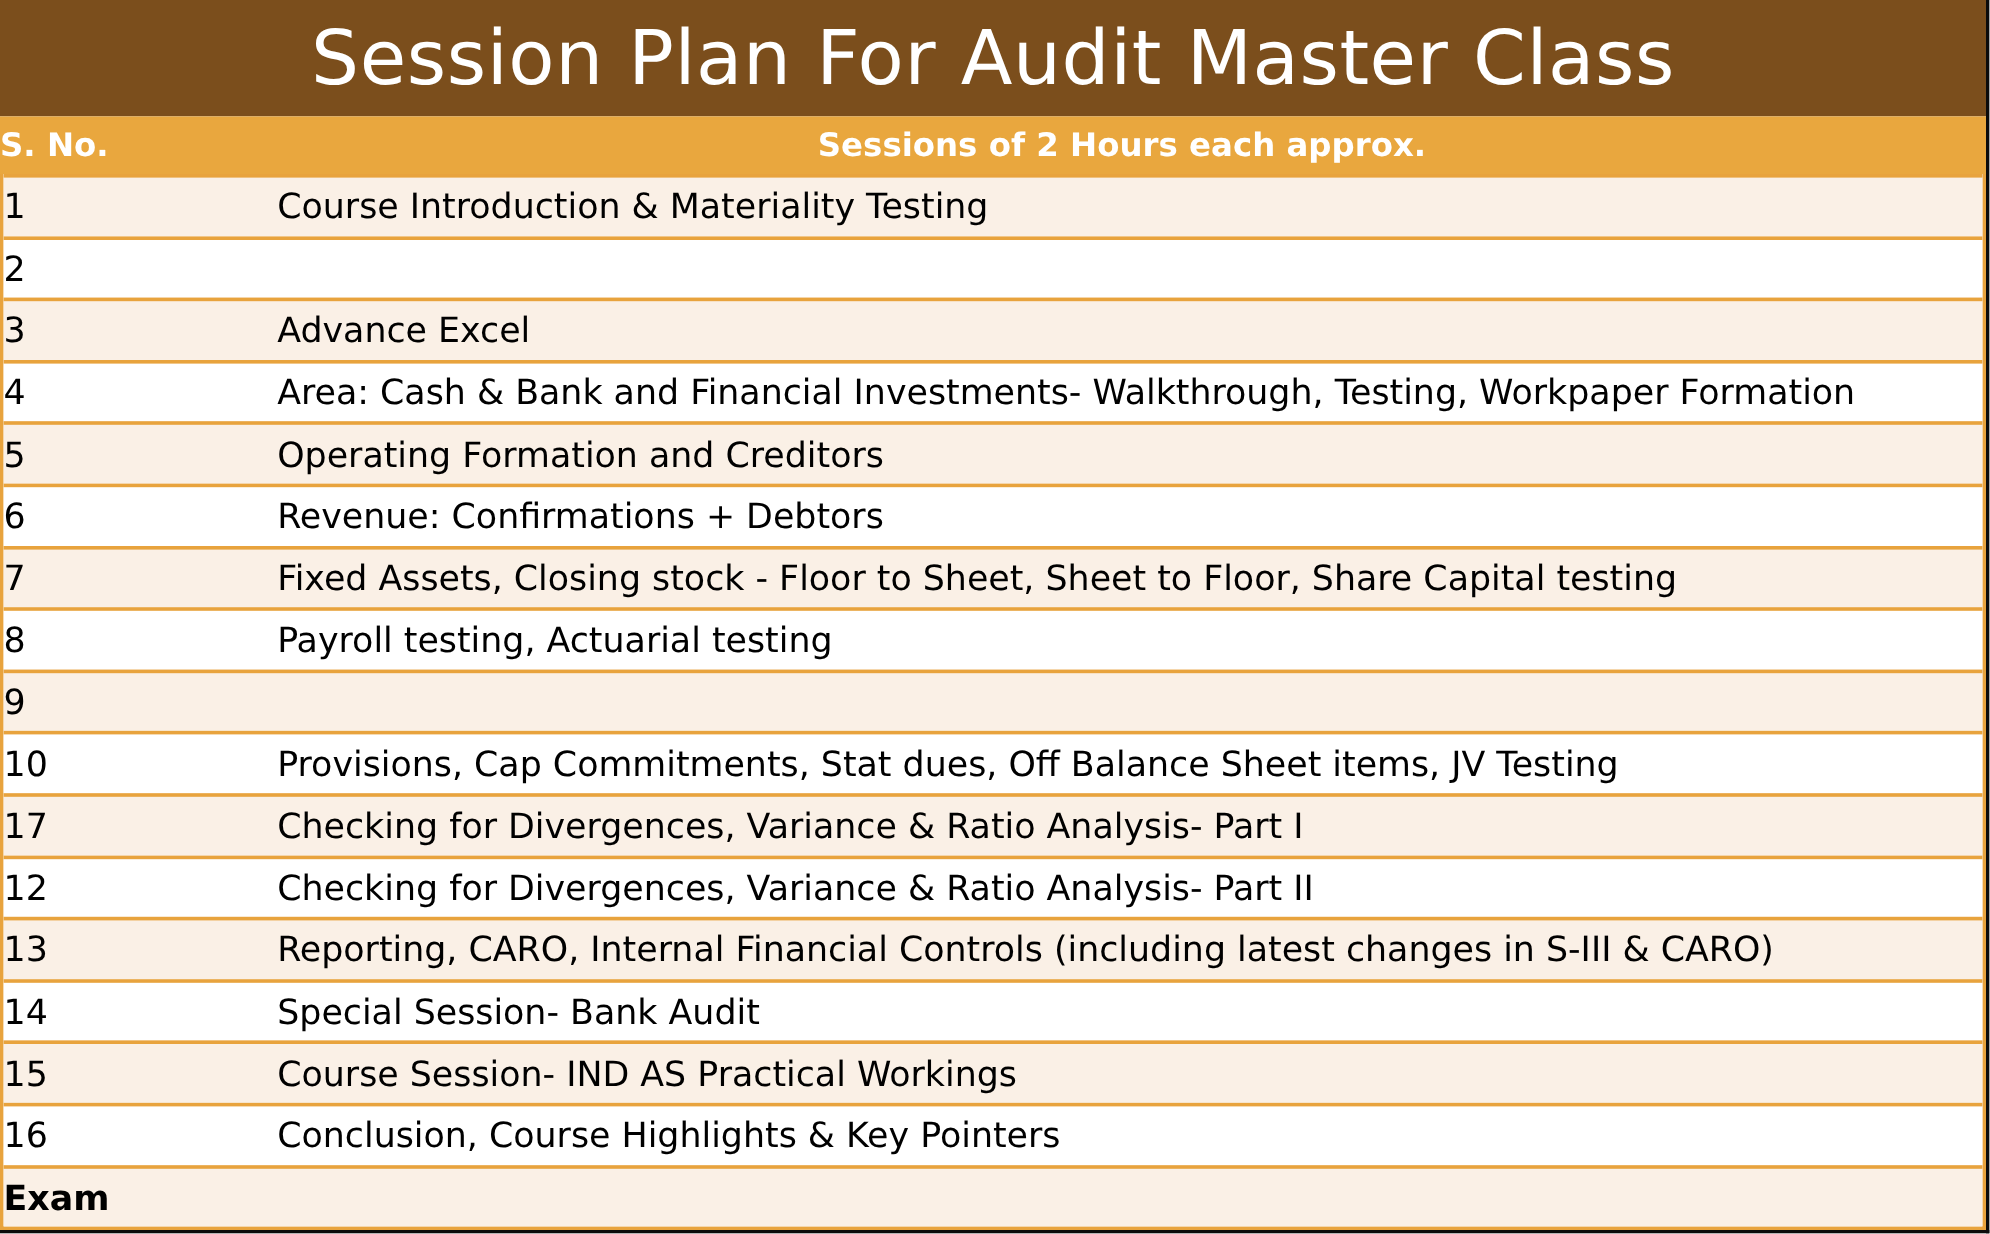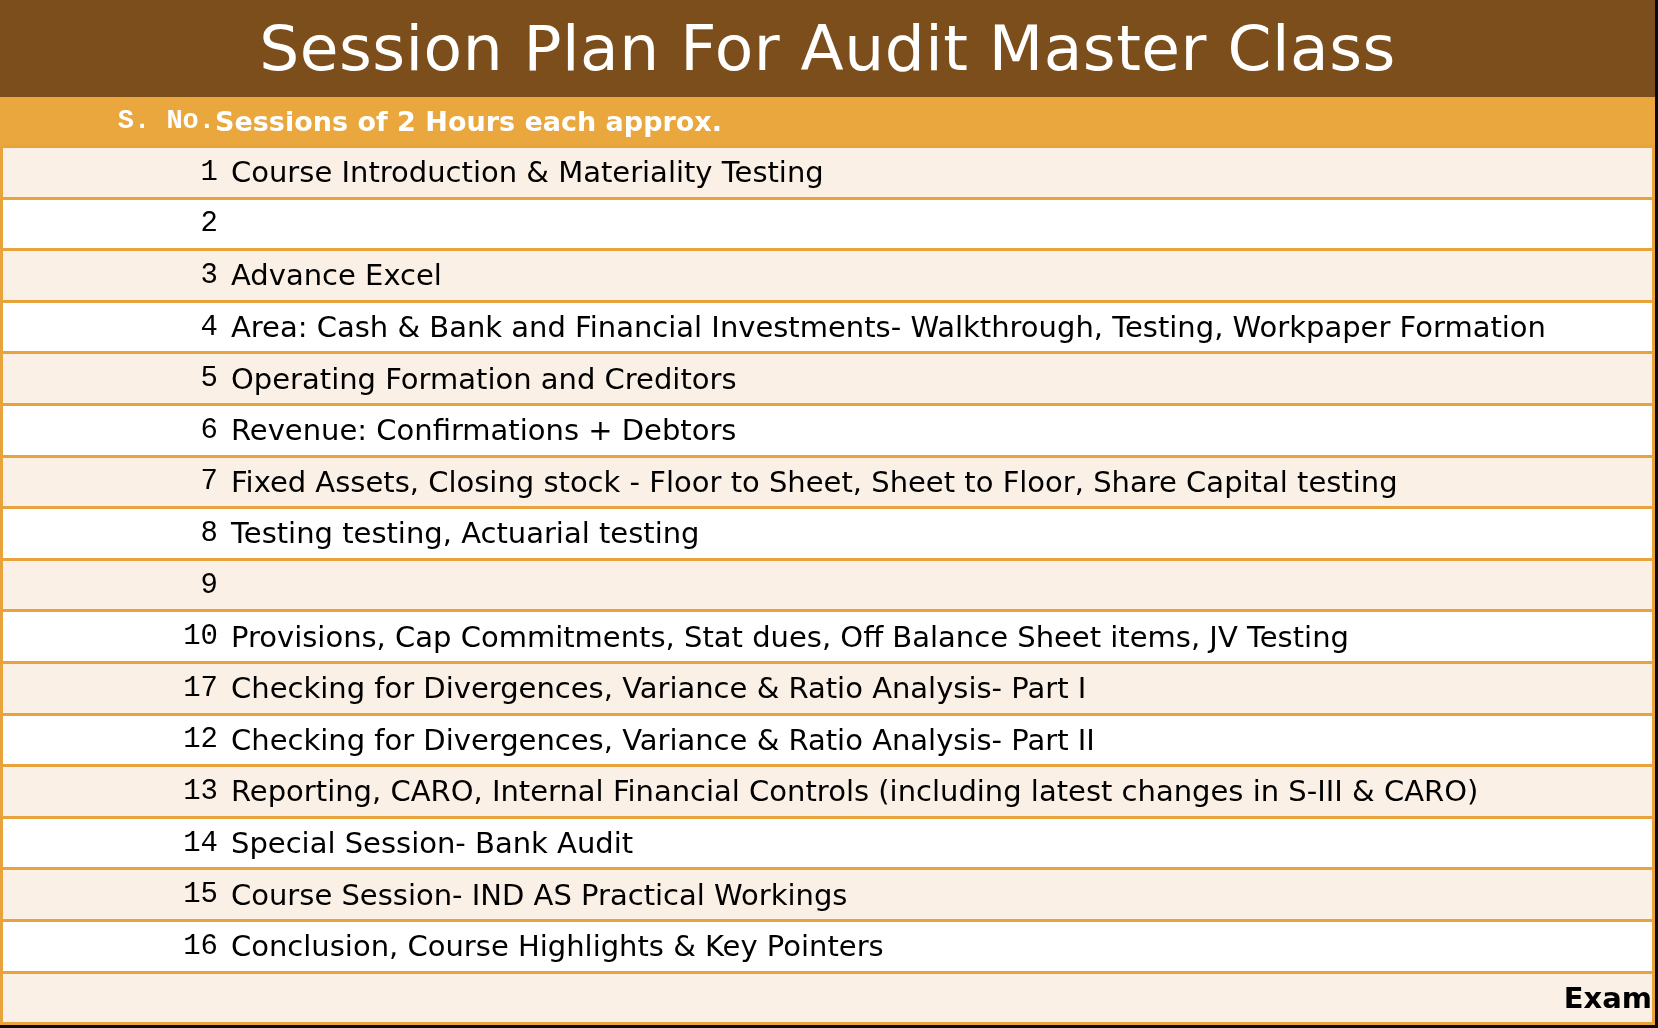--- a/index.html
+++ b/index.html
@@ -31,28 +31,27 @@
     background: #e9a73e;
     color: #ffffff;
     font-weight: bold;
     font-size: 27px;
     display: flex;
     align-items: center;
   }
   .col-no {
     flex: 0 0 215px;
     width: 215px;
-    text-align: right;
-    font-family: Liberation Mono, monospace;
+    text-align: left;
   }
   .col-session {
     flex: 1 1 auto;
     min-width: 0;
   }
-  .header-row .col-session { }
+  .header-row .col-session { text-align: center; }
   .table-body {
     flex: 1 1 auto;
     display: flex;
     flex-direction: column;
     box-sizing: border-box;
     border-left: 3px solid #e8a33d;
     border-right: 3px solid #e8a33d;
     border-bottom: 3px solid #e8a33d;
   }
   .row {
@@ -65,21 +64,21 @@
     font-size: 29px;
     box-sizing: border-box;
     white-space: nowrap;
   }
   .row.alt { background: #faf0e6; }
   .row .col-session { padding-left: 13px; }
   .exam-row {
     flex: 1 1 0;
     display: flex;
     align-items: center;
-    justify-content: flex-end;
+    justify-content: flex-start;
     border-top: 3px solid #e8a33d;
     background: #faf0e6;
     color: #000000;
     font-size: 29px;
     font-weight: bold;
     box-sizing: border-box;
   }
 </style>
 </head>
 <body>
@@ -119,21 +118,21 @@
     <div class="row">
       <div class="col-no">6</div>
       <div class="col-session">Revenue: Confirmations + Debtors</div>
     </div>
     <div class="row alt">
       <div class="col-no">7</div>
       <div class="col-session">Fixed Assets, Closing stock - Floor to Sheet, Sheet to Floor, Share Capital testing</div>
     </div>
     <div class="row">
       <div class="col-no">8</div>
-      <div class="col-session">Testing testing, Actuarial testing</div>
+      <div class="col-session">Payroll testing, Actuarial testing</div>
     </div>
     <div class="row alt">
       <div class="col-no">9</div>
     </div>
     <div class="row">
       <div class="col-no">10</div>
       <div class="col-session">Provisions, Cap Commitments, Stat dues, Off Balance Sheet items, JV Testing</div>
     </div>
     <div class="row alt">
       <div class="col-no">17</div>

